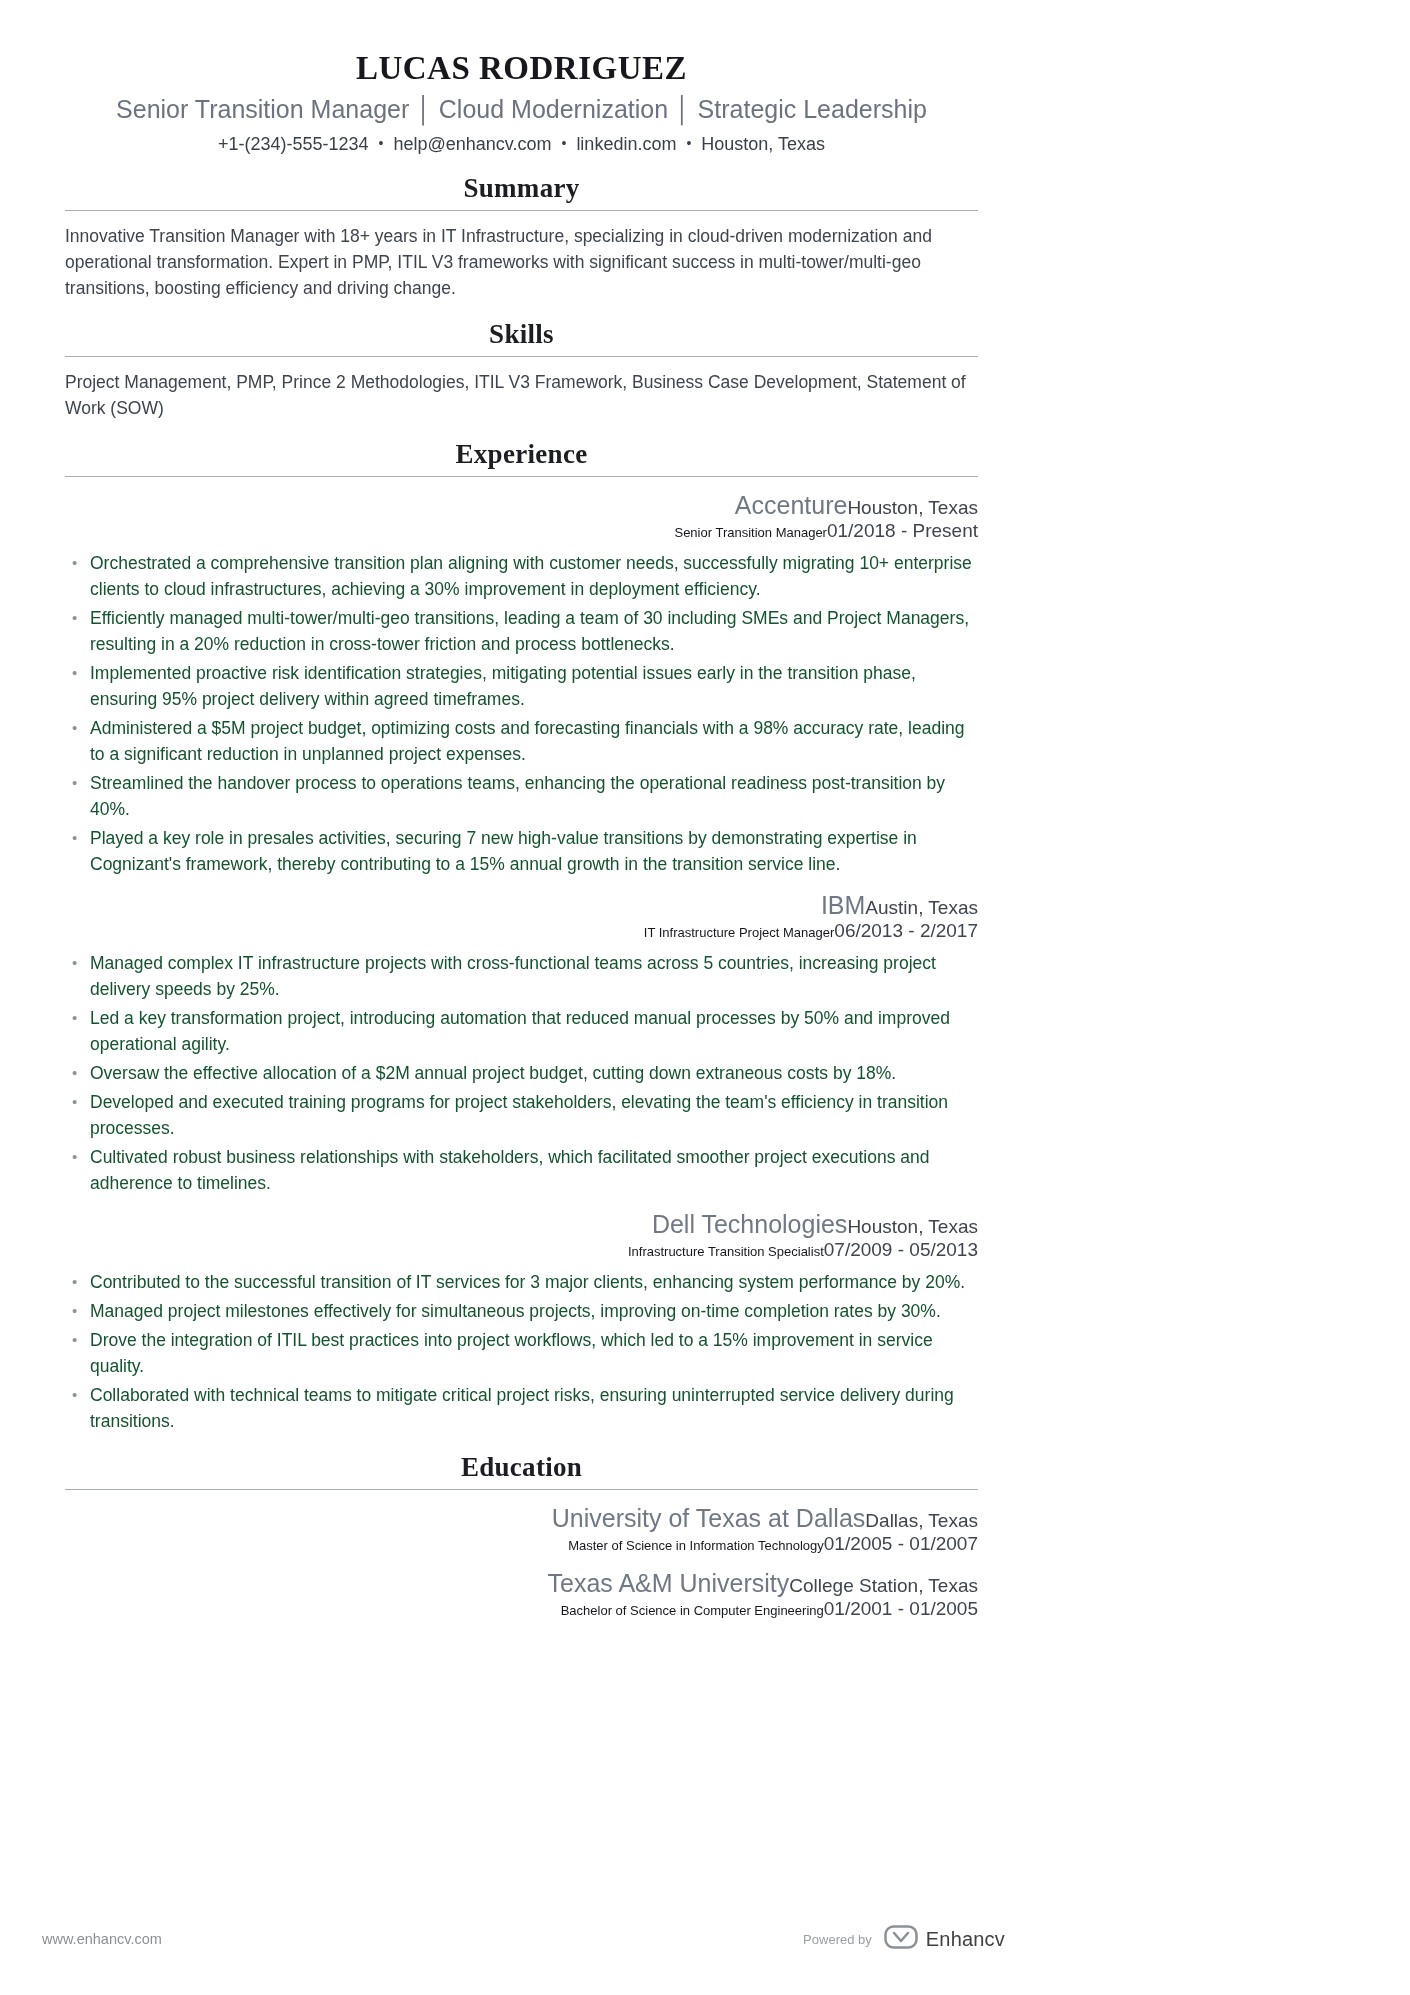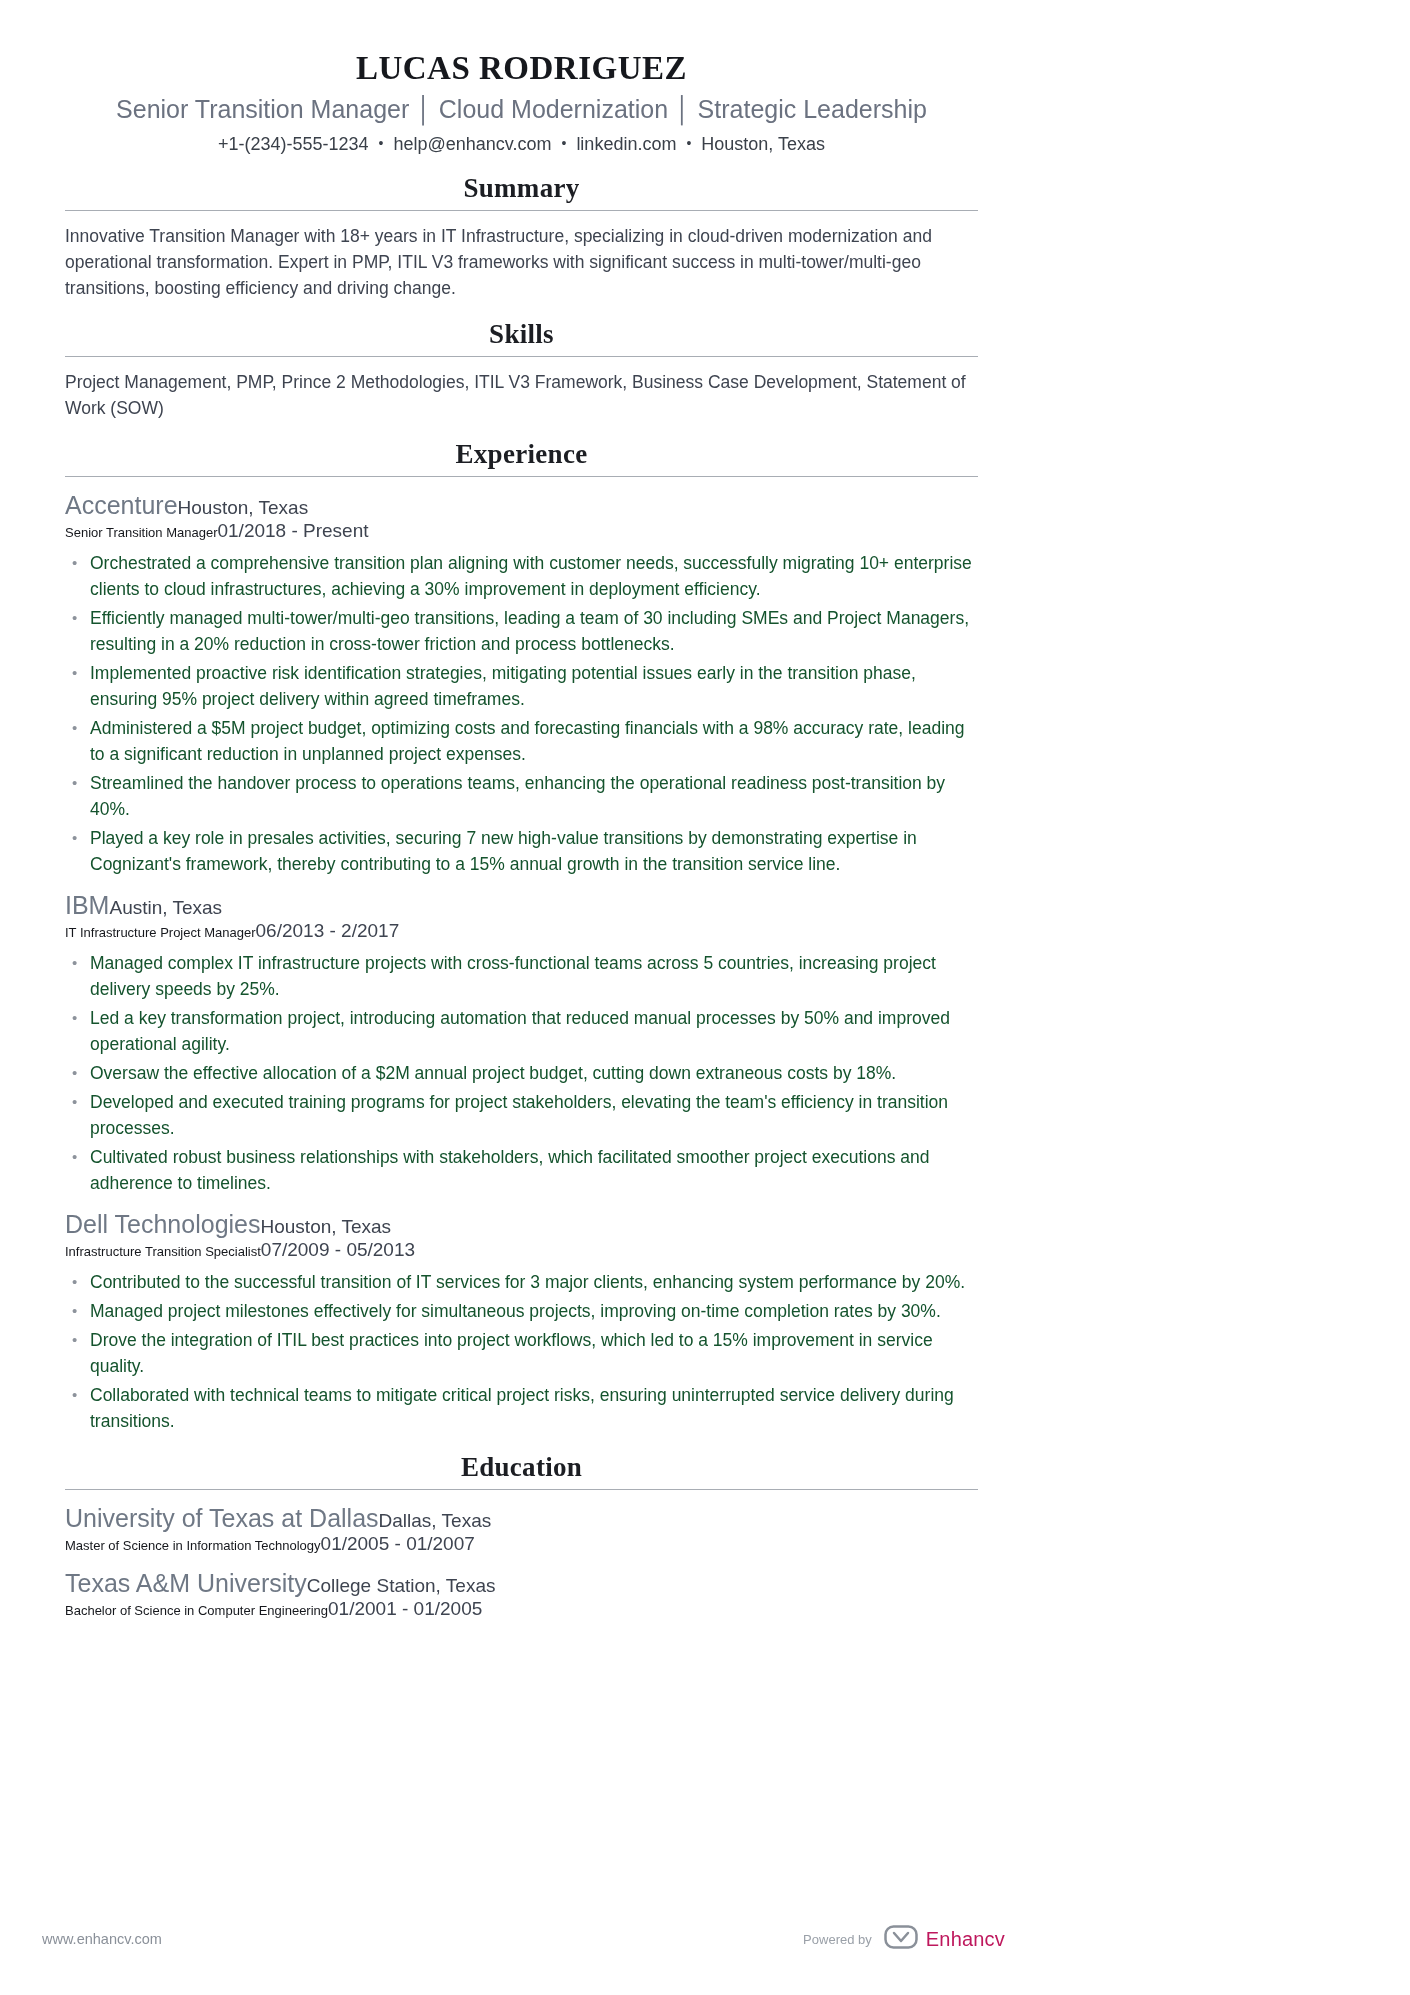--- a/index.html
+++ b/index.html
@@ -64,21 +64,21 @@
   .body-text {
     margin: 0;
     font-size: 17.5px;
     line-height: 26px;
     color: #3e4450;
   }
   
   .entry { margin-top: 14px; }
   .entry-row {
     display: flex;
-    justify-content: flex-start;
+    justify-content: flex-end;
     align-items: baseline;
   }
   .org {
     font-size: 25px;
     color: #6f7885;
     font-weight: normal;
   }
   .loc {
     font-size: 19px;
     color: #3e4450;
@@ -141,21 +141,21 @@
     gap: 8px;
   }
   .powered-label {
     font-size: 13px;
     color: #9aa0a8;
     margin-right: 4px;
   }
   .brand-icon { display: inline-block; }
   .brand-name {
     font-size: 20px;
-    color: #be185d;
+    color: #404040;
     font-weight: normal;
     letter-spacing: 0.2px;
   }
 </style>
 </head>
 <body>
 
 <div class="page">
   <div class="content">
 

